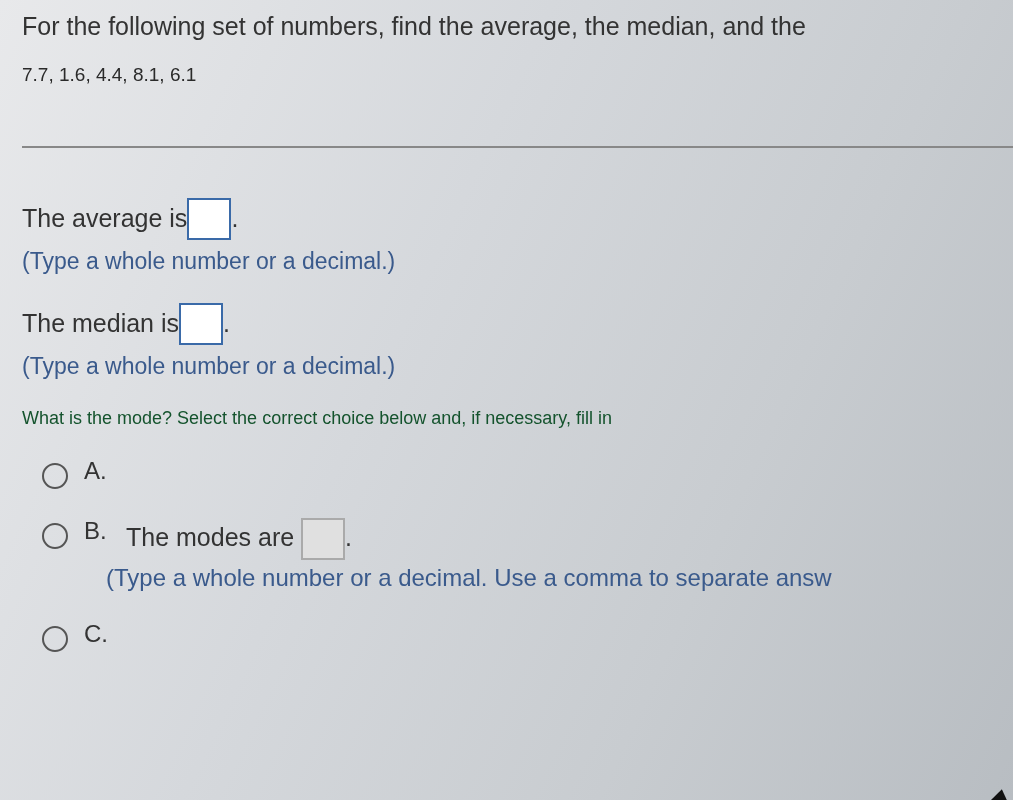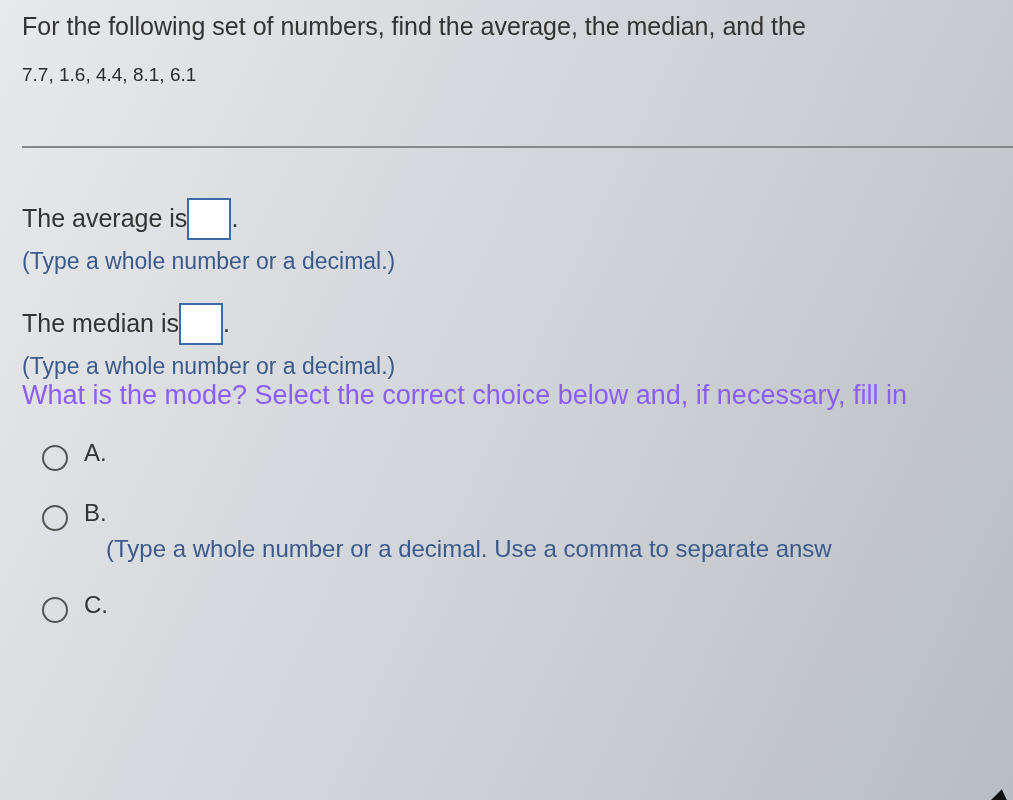--- a/index.html
+++ b/index.html
@@ -55,22 +55,23 @@
       border: 2px solid #aaa;
       background: #e0e0e0;
       vertical-align: middle;
     }
     .hint {
       font-size: 23px;
       color: #3a5a8c;
       margin-top: 8px;
     }
     .question-sub {
-      font-size: 27px;
-      color: #8b5cf6;
+      font-size: 18px;
+      color: #14532d;
+      margin-top: 28px;
     }
     .choice {
       display: flex;
       align-items: flex-start;
       margin-top: 28px;
       margin-left: 20px;
     }
     .radio {
       width: 22px;
       height: 22px;
@@ -144,20 +145,24 @@
   <div class="question-sub">What is the mode? Select the correct choice below and, if necessary, fill in</div>
 
   <div class="choice">
     <div class="radio"></div>
     <span class="choice-letter">A.</span>
   </div>
 
   <div class="choice">
     <div class="radio"></div>
     <span class="choice-letter">B.</span>
+    <span class="choice-text">
+      <span>The modes are</span>
+      <span class="input-box-gray"></span><span>.</span>
+    </span>
   </div>
   <div class="choice-sub">(Type a whole number or a decimal. Use a comma to separate answ</div>
 
   <div class="choice">
     <div class="radio"></div>
     <span class="choice-letter">C.</span>
   </div>
 
 </div>
 

